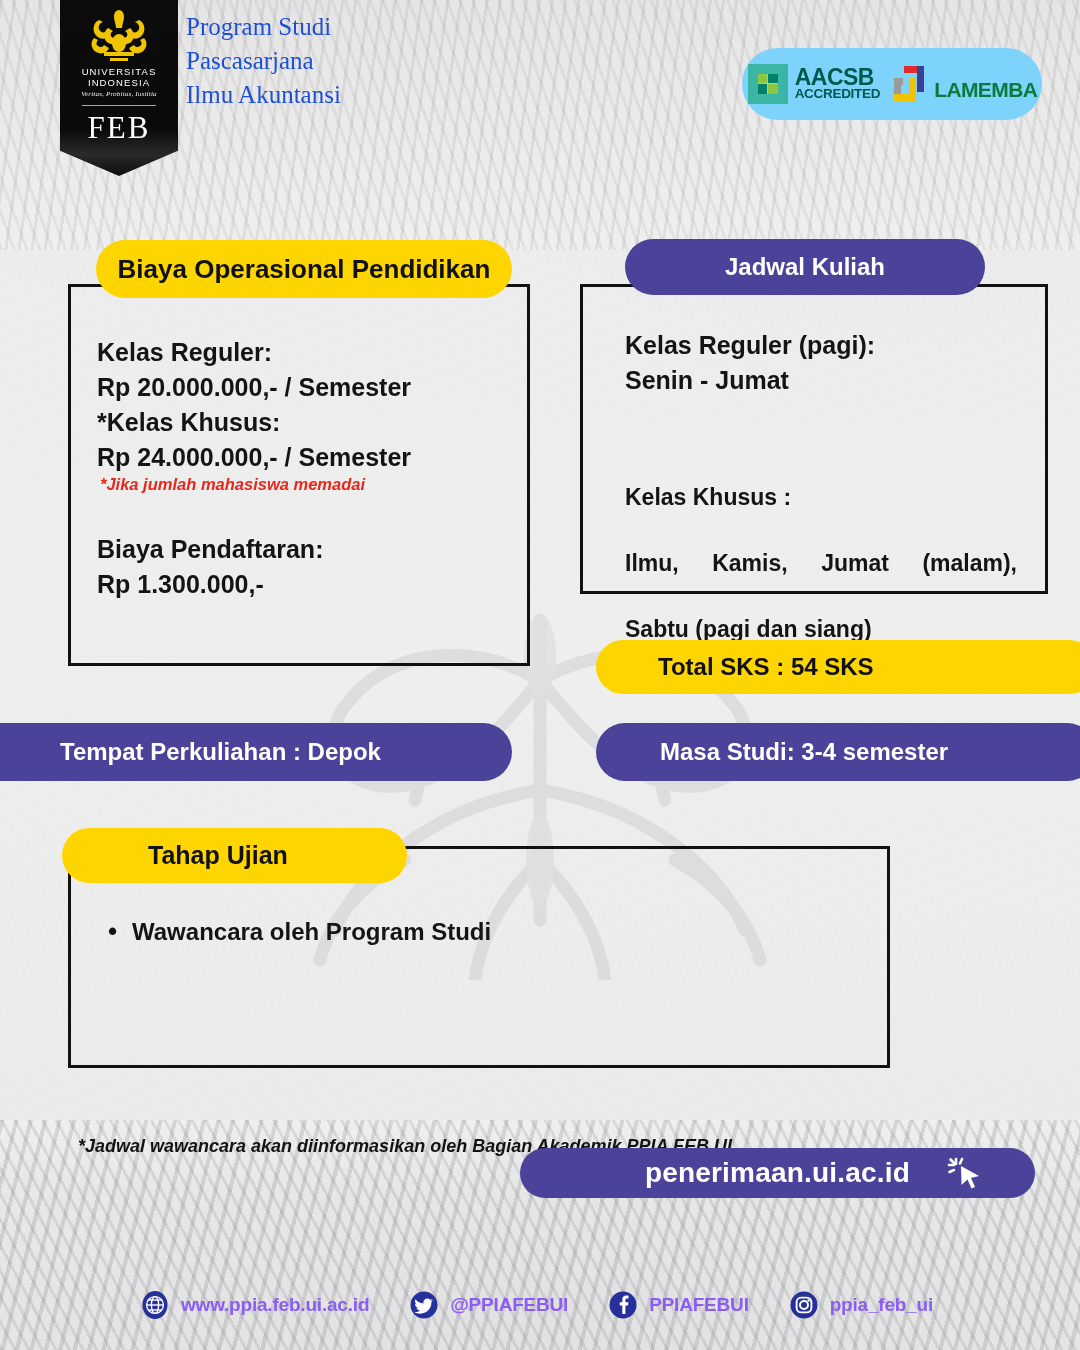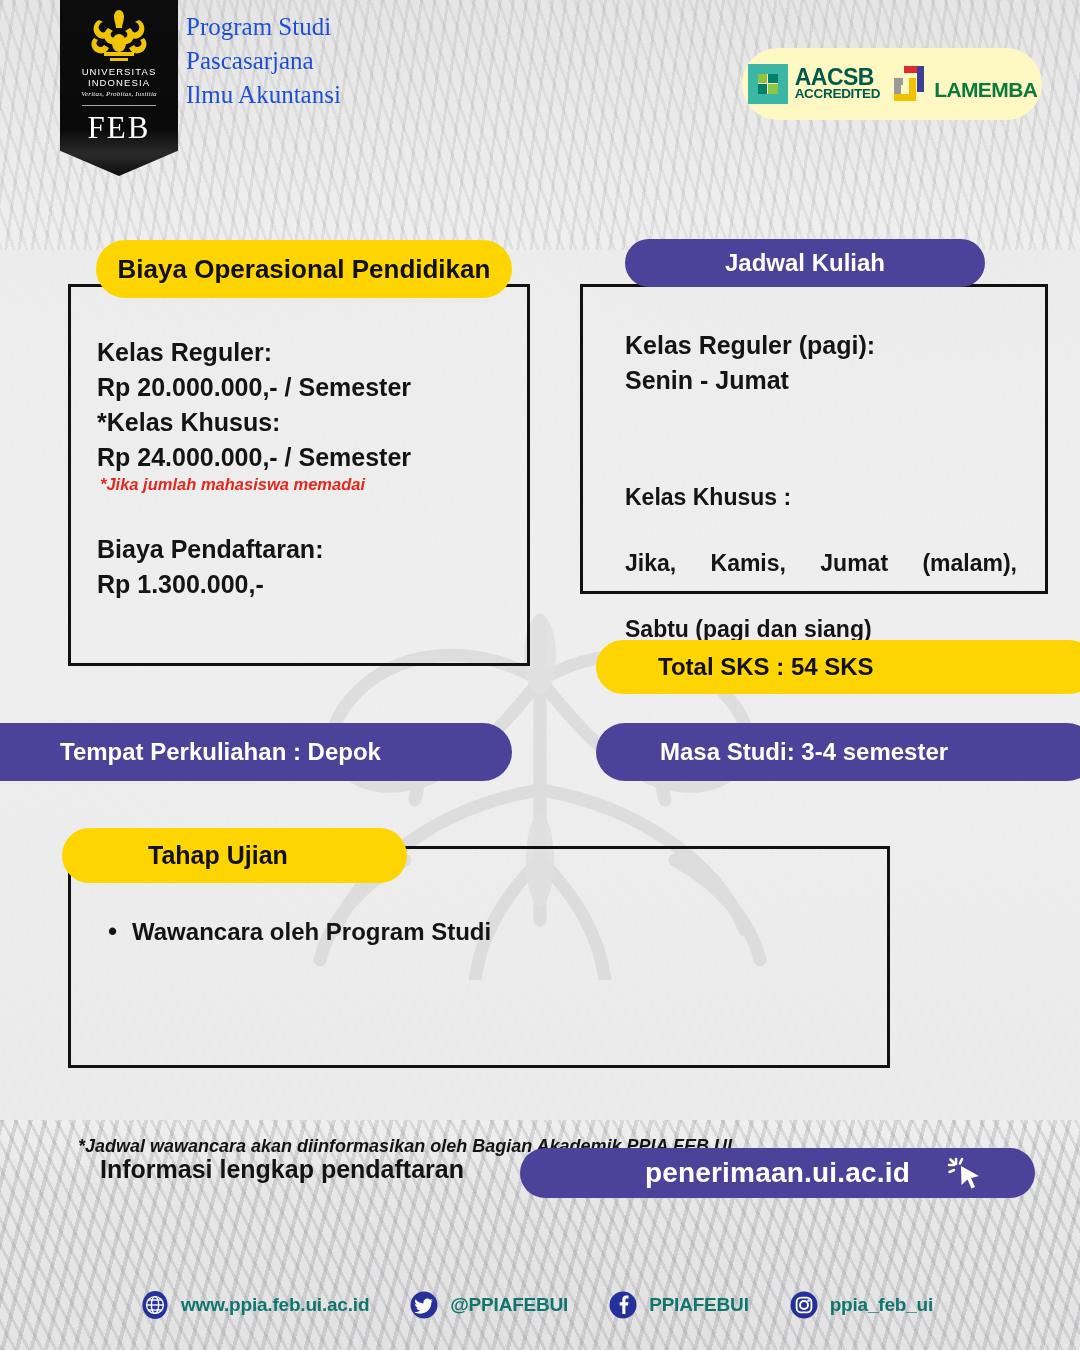--- a/index.html
+++ b/index.html
@@ -77,21 +77,21 @@
 
   .header-title {
     position: absolute; left: 186px; top: 10px;
     font-family: "Liberation Serif", serif;
     font-size: 25px; line-height: 34px; color: #1d4ed8;
   }
 
   .accred-pill {
     position: absolute; right: 38px; top: 48px;
     width: 300px; height: 72px;
-    background: #fef9c3; border-radius: 36px;
+    background: #7dd3fc; border-radius: 36px;
     display: flex; align-items: center; justify-content: center; gap: 10px;
   }
   .aacsb-wrap { display:flex; align-items:center; gap: 6px; }
   .aacsb-mark { width: 42px; height: 42px; }
   .aacsb-txt { display: flex; flex-direction: column; line-height: .92; }
   .aacsb-txt .t1 { font-size: 23px; font-weight: bold; color: #00594c; letter-spacing: -.5px; }
   .aacsb-txt .t2 { font-size: 13.5px; font-weight: bold; color: #00594c; letter-spacing: -.3px; }
   .lamemba-wrap { display:flex; align-items:flex-end; gap: 2px; }
   .lamemba-mark { width: 42px; height: 40px; }
   .lamemba-txt { font-size: 21px; font-weight: bold; color: #0c7a3d; letter-spacing: -.6px; padding-bottom: 2px;}
@@ -129,21 +129,21 @@
 
   
   #cost-box   { left: 68px; top: 284px; width: 462px; height: 382px; }
   #cost-pill  { left: 96px; top: 240px; width: 416px; height: 58px; justify-content: center; font-size: 26px; }
   #cost-a     { left: 97px; top: 335px; width: 430px; }
   #cost-note  { left: 100px; top: 475px; }
   #cost-b     { left: 97px; top: 532px; width: 430px; }
 
   
   #sched-box  { left: 580px; top: 284px; width: 468px; height: 310px; }
-  #sched-pill { left: 625px; top: 239px; width: 360px; height: 48px; justify-content: center; font-size: 24px; }
+  #sched-pill { left: 625px; top: 239px; width: 360px; height: 56px; justify-content: center; font-size: 24px; }
   #sched-a    { left: 625px; top: 328px; width: 400px; }
   #sched-b    { left: 625px; top: 448px; width: 400px; font-size: 23px; line-height: 33px; }
   #sched-b .justified { display: block; width: 392px; text-align: justify; text-align-last: justify; }
 
   
   #sks-bar    { left: 596px; top: 640px; width: 500px; height: 54px; padding-left: 62px; font-size: 24px; border-radius: 34px; }
   #tempat-bar { left: -36px; top: 723px; width: 548px; height: 58px; padding-left: 96px; font-size: 24px; border-radius: 36px; }
   #masa-bar   { left: 596px; top: 723px; width: 500px; height: 58px; padding-left: 64px; font-size: 24px; border-radius: 36px; }
 
   
@@ -164,21 +164,21 @@
   #cta-label { position: absolute; left: 100px; top: 1155px; font-size: 25px; font-weight: bold; color:#131313; }
   #cta-btn   { left: 520px; top: 1148px; width: 515px; height: 50px; border-radius: 26px;
                justify-content: center; font-size: 28px; letter-spacing: .2px; }
   .cursor-ico { position: absolute; right: 48px; top: 8px; width: 40px; height: 36px; }
 
   
   .footer { position: absolute; left: 0; bottom: 30px; width: 100%;
             display: flex; align-items: center; padding-left: 140px; gap: 40px; }
   .soc { display: flex; align-items: center; gap: 11px; }
   .soc .ico { width: 30px; height: 30px; flex: 0 0 30px; }
-  .soc .lbl { font-size: 19px; font-weight: bold; color: #0f766e; letter-spacing: -.2px; }
+  .soc .lbl { font-size: 19px; font-weight: bold; color: #8b5cf6; letter-spacing: -.2px; }
 </style>
 </head>
 <body>
 
 <div class="bg-photo"></div>
 <div class="bg-foliage-top"></div>
 <div class="bg-foliage"></div>
 
 <svg class="watermark" viewBox="0 0 660 420">
   <g fill="none" stroke="#c9c9cb" stroke-width="13" stroke-linecap="round" opacity=".95">
@@ -271,21 +271,21 @@
 Rp 1.300.000,-</div>
 
   <div class="outline-box" id="sched-box"></div>
   <div class="pill purple" id="sched-pill">
     <span>Jadwal Kuliah</span>
   </div>
   <div class="body-txt" id="sched-a">Kelas Reguler (pagi):
 Senin - Jumat</div>
   <div class="body-txt" id="sched-b">
     <span>Kelas Khusus :</span><br>
-    <span class="justified">Jika, Kamis, Jumat (malam),</span>
+    <span class="justified">Ilmu, Kamis, Jumat (malam),</span>
     <span>Sabtu (pagi dan siang)</span>
   </div>
 
   <div class="pill yellow" id="sks-bar">
     <span>Total SKS : 54 SKS</span>
   </div>
   <div class="pill purple" id="tempat-bar">
     <span>Tempat Perkuliahan : Depok</span>
   </div>
   <div class="pill purple" id="masa-bar">
@@ -296,21 +296,20 @@
   <div class="pill yellow" id="exam-pill">
     <span>Tahap Ujian</span>
   </div>
   <ul id="exam-list">
     <li>
       <span>Wawancara oleh Program Studi</span>
     </li>
   </ul>
   <div id="exam-note">*Jadwal wawancara akan diinformasikan oleh Bagian Akademik PPIA FEB UI</div>
 
-  <div id="cta-label">Informasi lengkap pendaftaran</div>
   <div class="pill purple" id="cta-btn">
     <span>penerimaan.ui.ac.id</span>
     <svg class="cursor-ico" viewBox="0 0 40 36">
       <g stroke="#ffffff" stroke-width="2.6" stroke-linecap="round">
         <path d="M9 3 v5"></path>
           <path d="M2 9 h5"></path>
           <path d="M3.5 3.5 l3.5 3.5"></path>
         <path d="M2.5 16 l4.5 -2"></path>
           <path d="M15 3 l-2 4.5"></path>
       </g>

